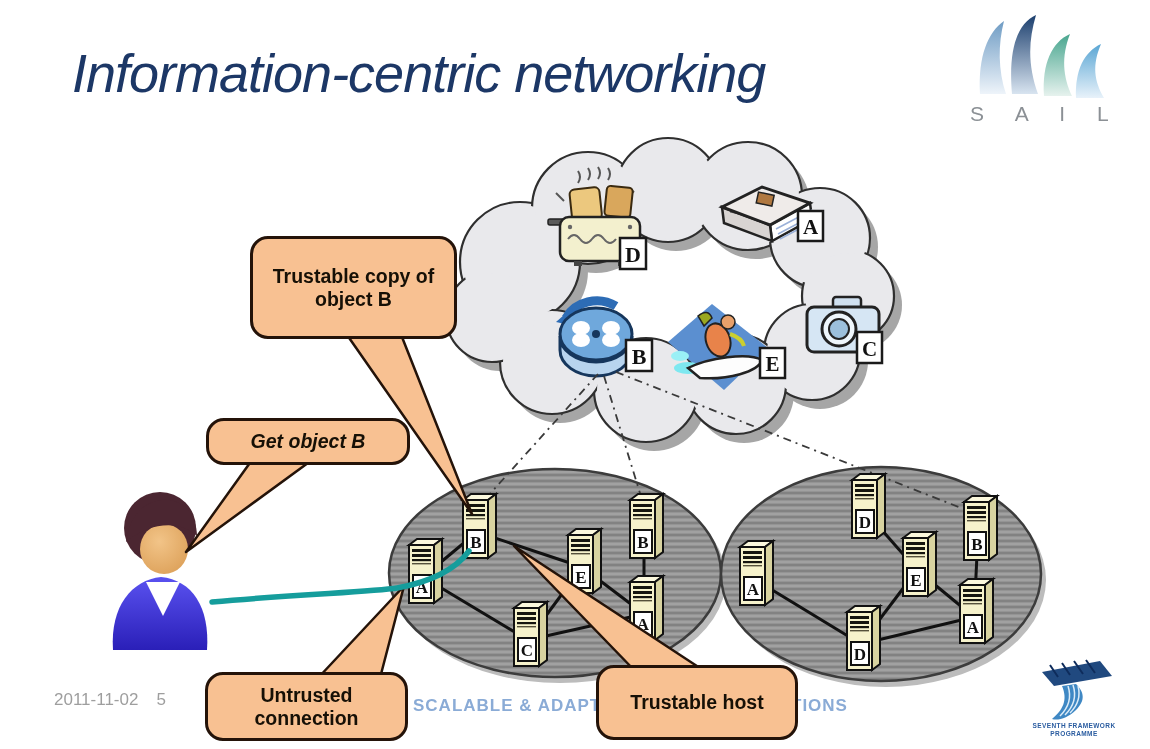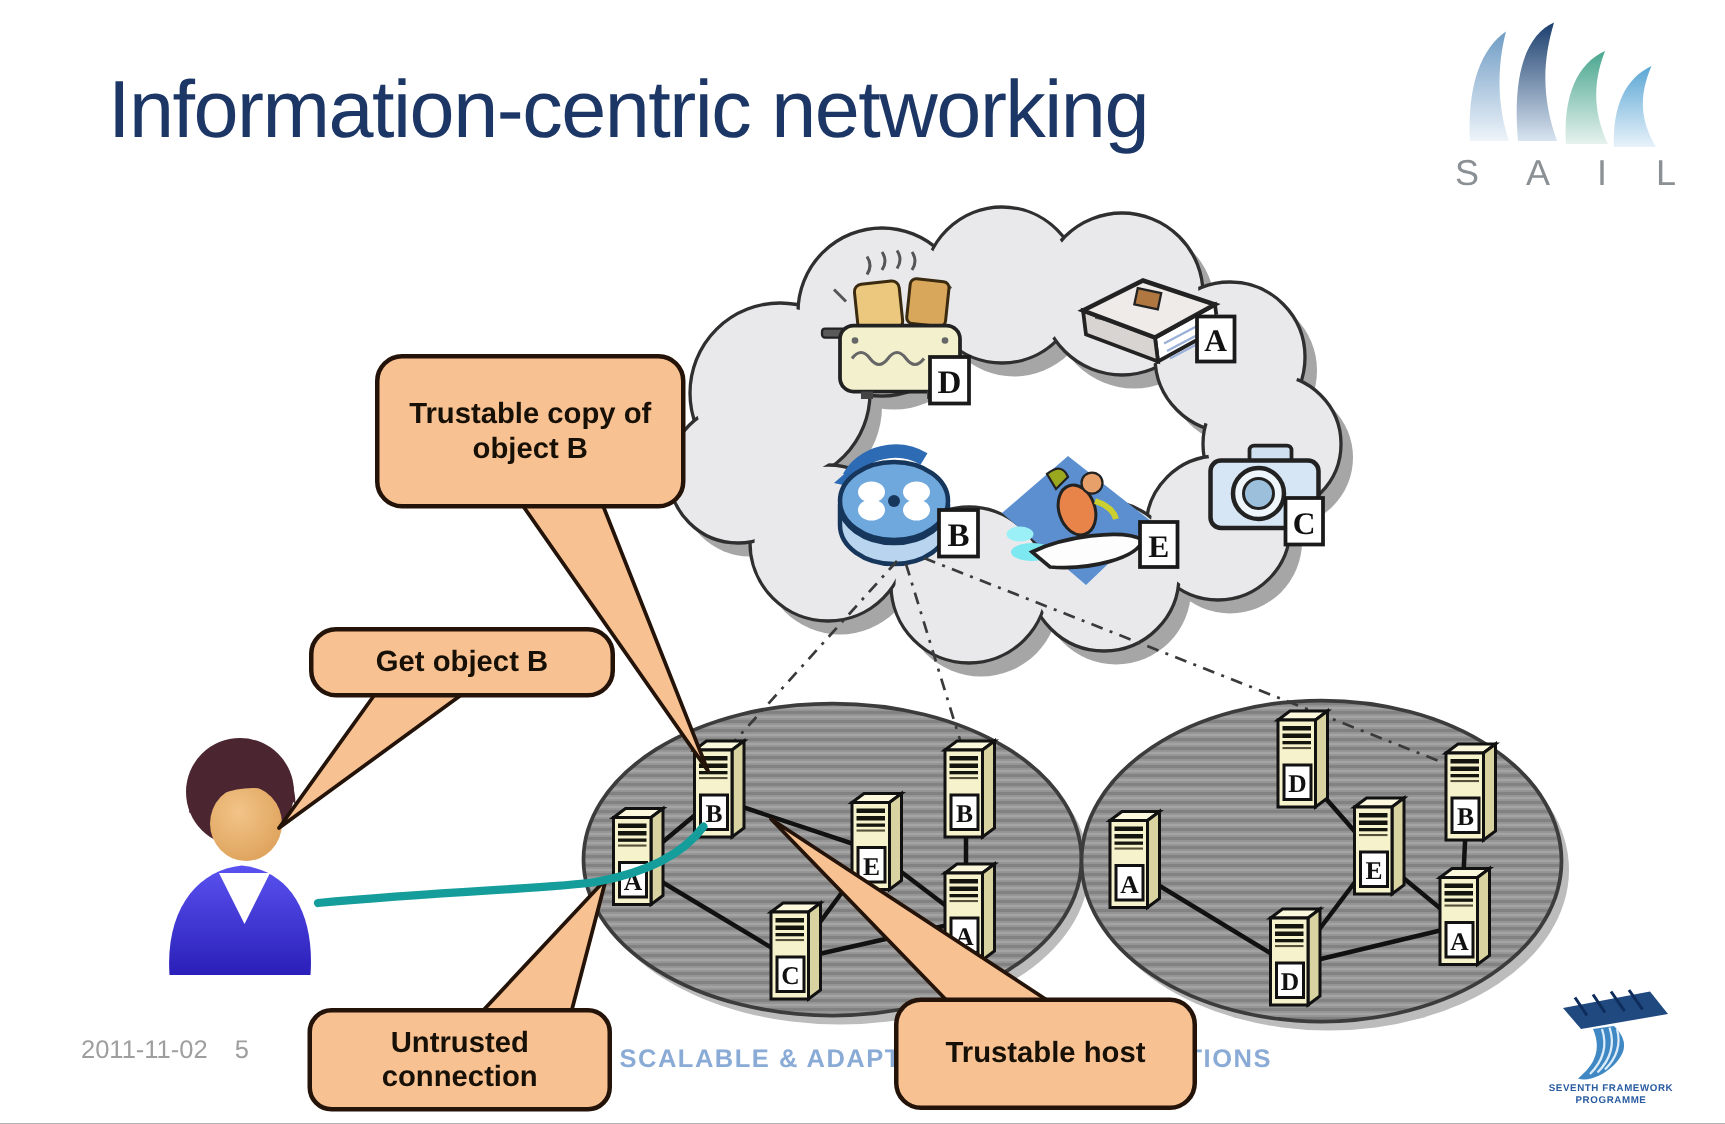--- a/index.html
+++ b/index.html
@@ -2,49 +2,49 @@
 <html><head>
 <meta charset="utf-8">
 <style>
   html,body{margin:0;padding:0;background:#777;}
   .slide{
     position:relative;width:1150px;height:749px;background:#ffffff;
     font-family:"Liberation Sans",sans-serif;overflow:hidden;margin:0 auto;
   }
   .title{
     position:absolute;left:72px;top:42px;width:880px;
-    font-size:54px;font-weight:400;color:#1c3766;
+    font-size:54px;font-style:italic;font-weight:400;color:#1c3766;
     letter-spacing:-1px;white-space:nowrap;
   }
   .scene{position:absolute;left:0;top:0;width:1150px;height:749px;}
   .bubble{
     position:absolute;box-sizing:border-box;
     background:#f8c192;border:3px solid #241309;border-radius:18px;
     display:flex;align-items:center;justify-content:center;text-align:center;
     font-weight:700;font-size:19.5px;line-height:1.18;color:#161006;
     padding:20px 8px;z-index:5;
   }
   .bubble-trustable{left:250px;top:236px;width:207px;height:103px;}
-  .bubble-get{left:206px;top:418px;width:204px;height:47px;}
-  .bubble-conn{left:205px;top:672px;width:203px;height:69px;border-radius:16px;}
+  .bubble-get{left:206px;top:418px;width:204px;height:47px;font-style:italic;}
+  .bubble-conn{left:205px;top:672px;width:203px;height:69px;}
   .bubble-host{left:596px;top:665px;width:202px;height:75px;}
   .footer-date{
     position:absolute;left:54px;top:690px;font-size:17px;color:#9e9e9e;z-index:2;
   }
   .footer-date .pg{margin-left:18px;}
   .footer-caption{
     position:absolute;top:696px;font-size:17px;font-weight:700;color:#8aabd6;
     letter-spacing:1px;z-index:2;white-space:nowrap;
   }
   .footer-caption.left{left:413px;}
   .footer-caption.right{left:791px;}
   .sail-logo{position:absolute;left:958px;top:14px;width:172px;height:118px;z-index:2;}
   .sail-letters{
     position:absolute;left:12px;top:88px;width:160px;
-    font-size:24px;color:#8b9095;letter-spacing:13px;white-space:nowrap;
+    font-size:21px;color:#8b9095;letter-spacing:13px;white-space:nowrap;
   }
   .fp7-logo{position:absolute;left:1018px;top:656px;width:112px;height:92px;z-index:2;}
   .fp7-text{
     position:absolute;left:0;top:66px;width:112px;text-align:center;
     font-size:6.5px;font-weight:700;color:#2a5ca0;line-height:1.25;letter-spacing:.4px;
   }
 </style>
 </head>
 <body>
 

